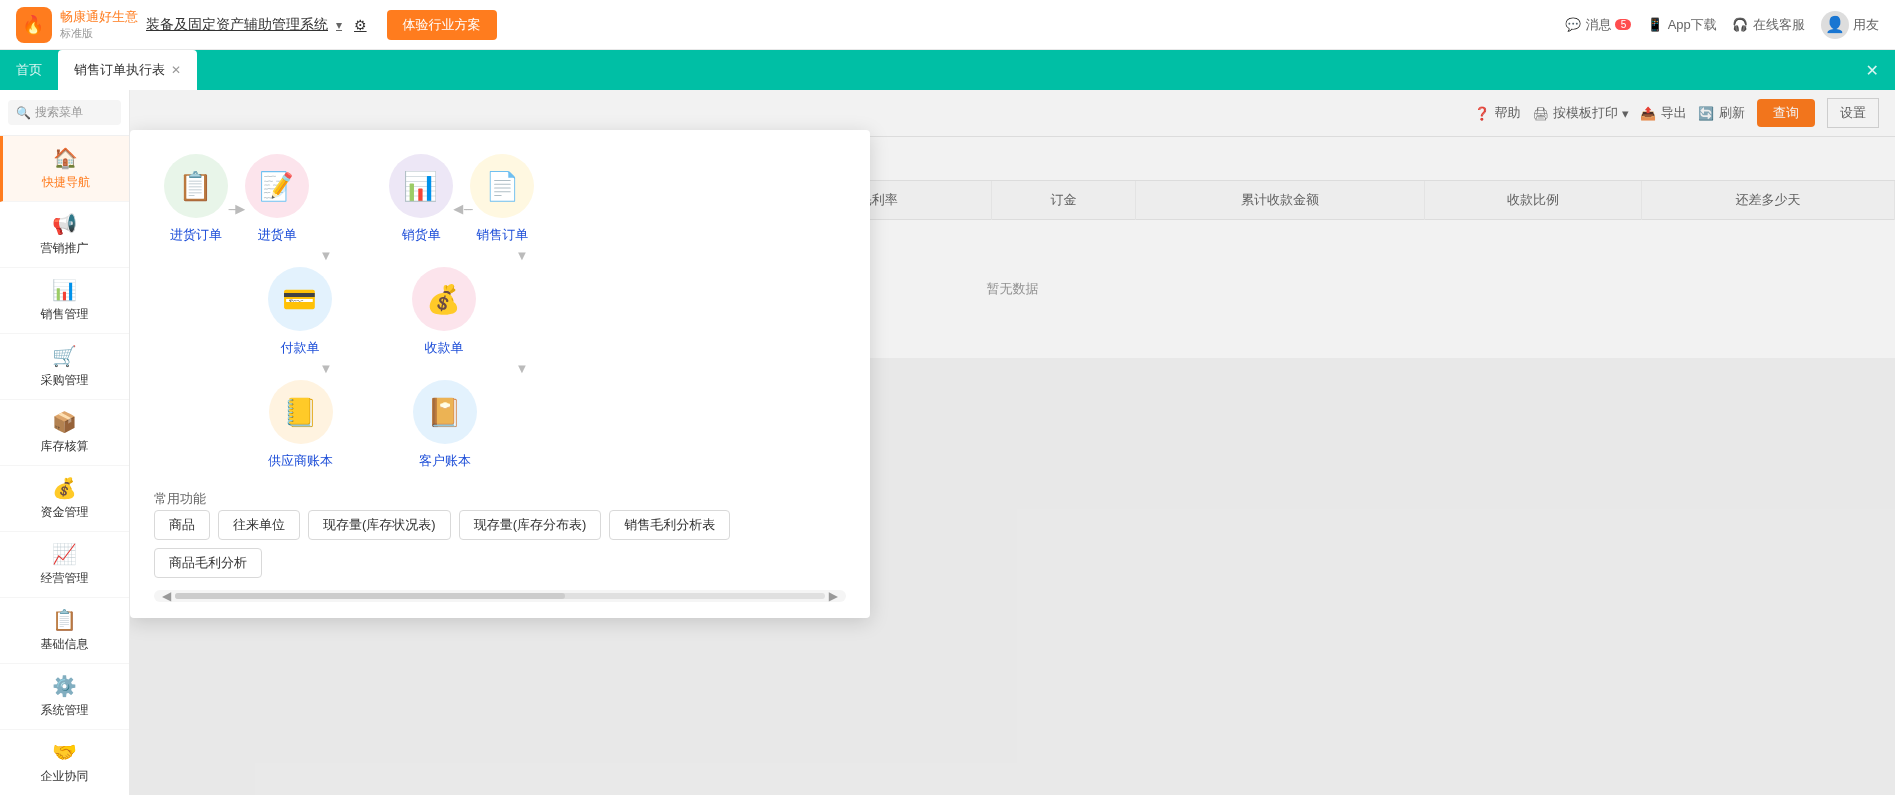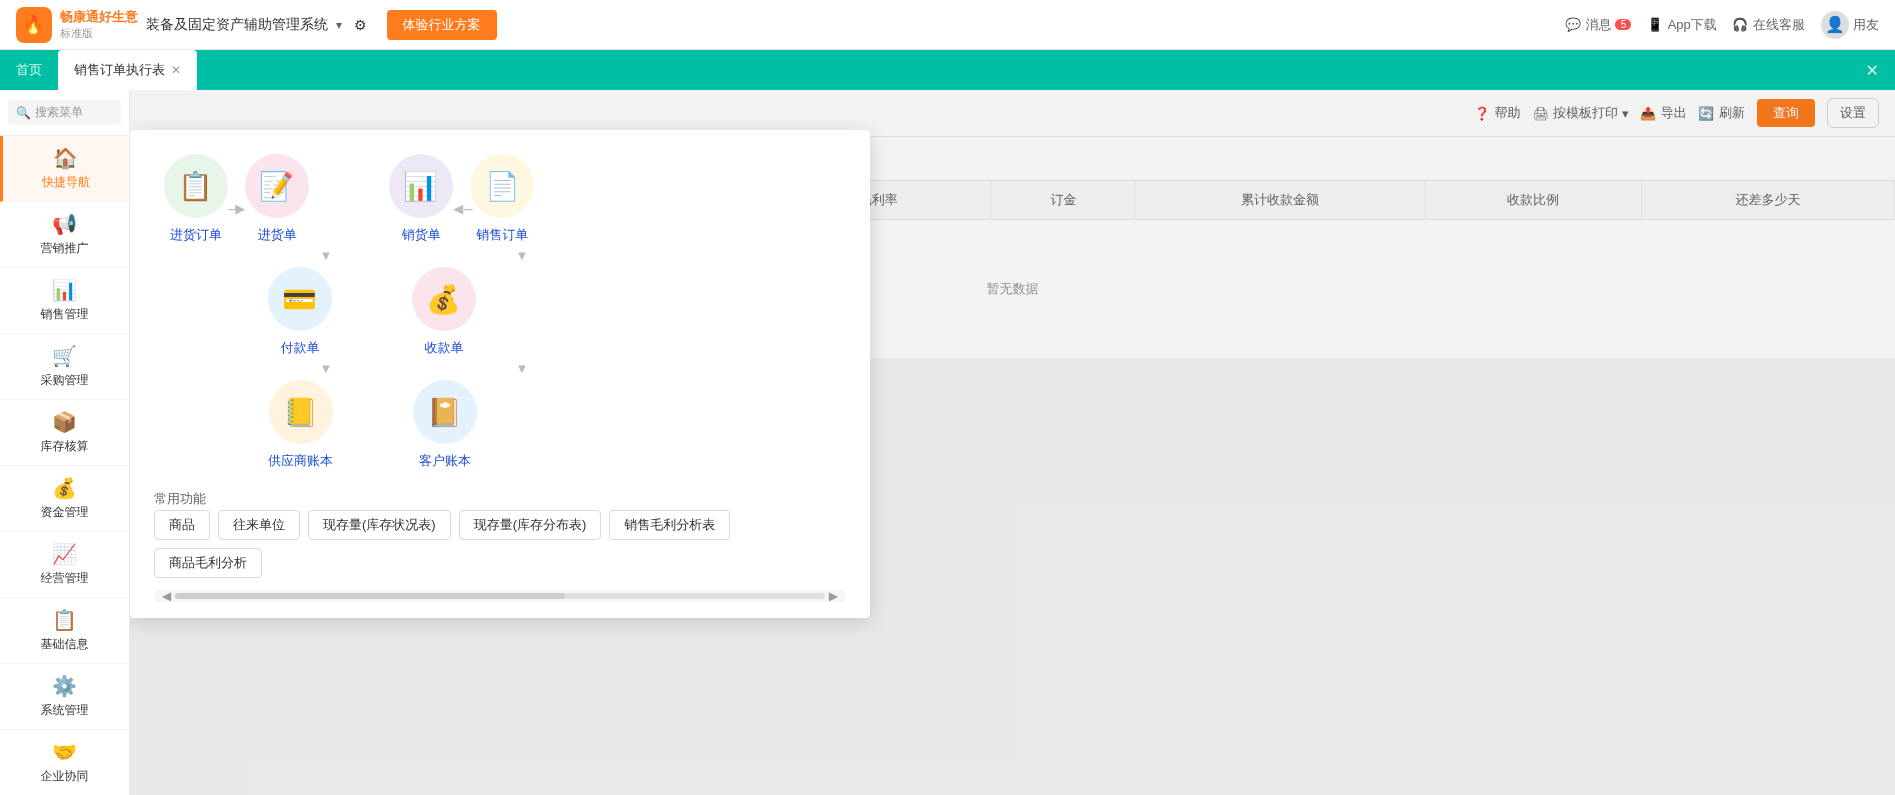--- a/index.html
+++ b/index.html
@@ -32,29 +32,29 @@
       justify-content: center;
       color: white;
       font-size: 18px;
       font-weight: bold;
     }
     .logo-text {
       font-size: 12px;
       color: #333;
       line-height: 1.4;
     }
-    .logo-text .main { font-size: 13px; font-weight: bold; color: #ff7c1e; }
+    .logo-text .main { font-size: 13px; font-weight: normal; color: #ff7c1e; }
     .logo-text .sub { font-size: 11px; color: #999; }
     .system-title {
       flex: 1;
       display: flex;
       align-items: center;
       gap: 8px;
     }
-    .system-title span { font-size: 14px; color: #333; }
+    .system-title span { font-size: 14px; color: #333; text-decoration: underline; }
     .system-title .dropdown-btn {
       cursor: pointer;
       color: #666;
       font-size: 12px;
     }
     .settings-icon { color: #666; cursor: pointer; margin-left: 4px; font-size: 16px; }
     .try-btn {
       background: #ff7c1e;
       color: white;
       border: none;
@@ -214,21 +214,21 @@
       border: none;
       border-radius: 4px;
       padding: 5px 16px;
       cursor: pointer;
       font-size: 13px;
     }
     .set-btn {
       background: #fff;
       color: #666;
       border: 1px solid #d9d9d9;
-      border-radius: 6px;
+      border-radius: 0;
       padding: 5px 12px;
       cursor: pointer;
       font-size: 13px;
     }
 
     
     .filter-bar {
       background: #fff;
       padding: 8px 16px;
       display: flex;

